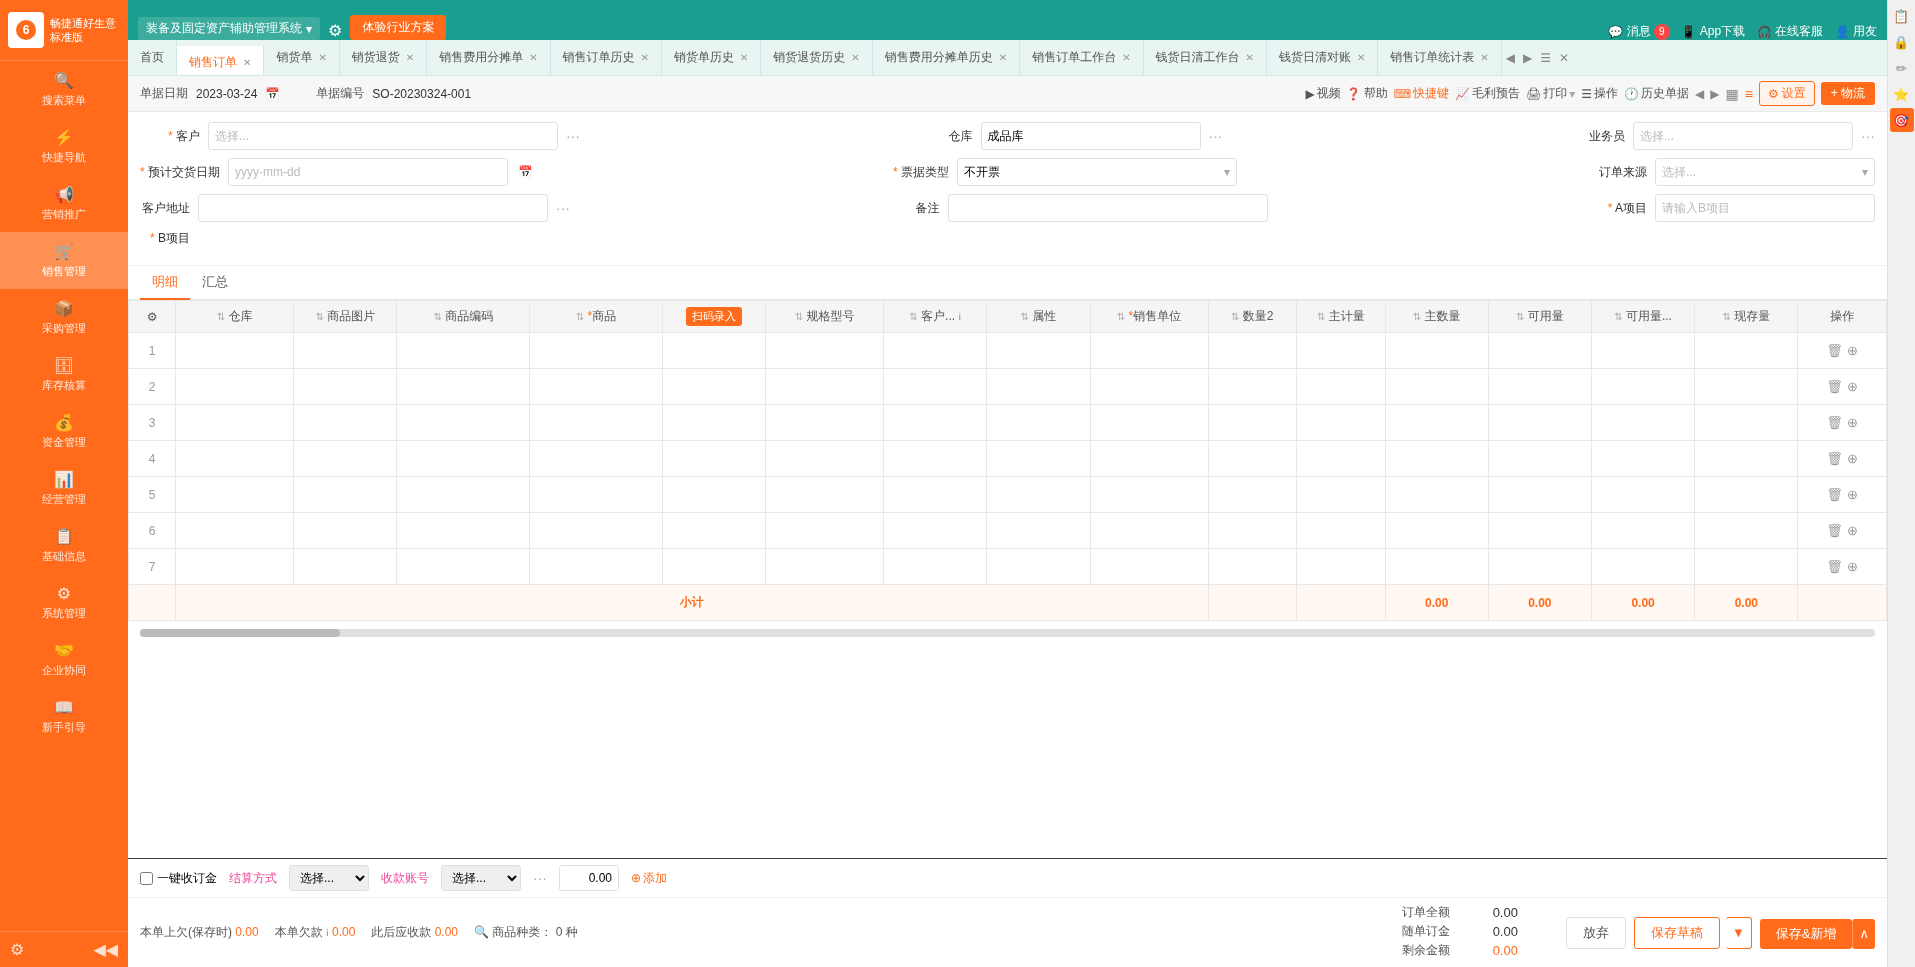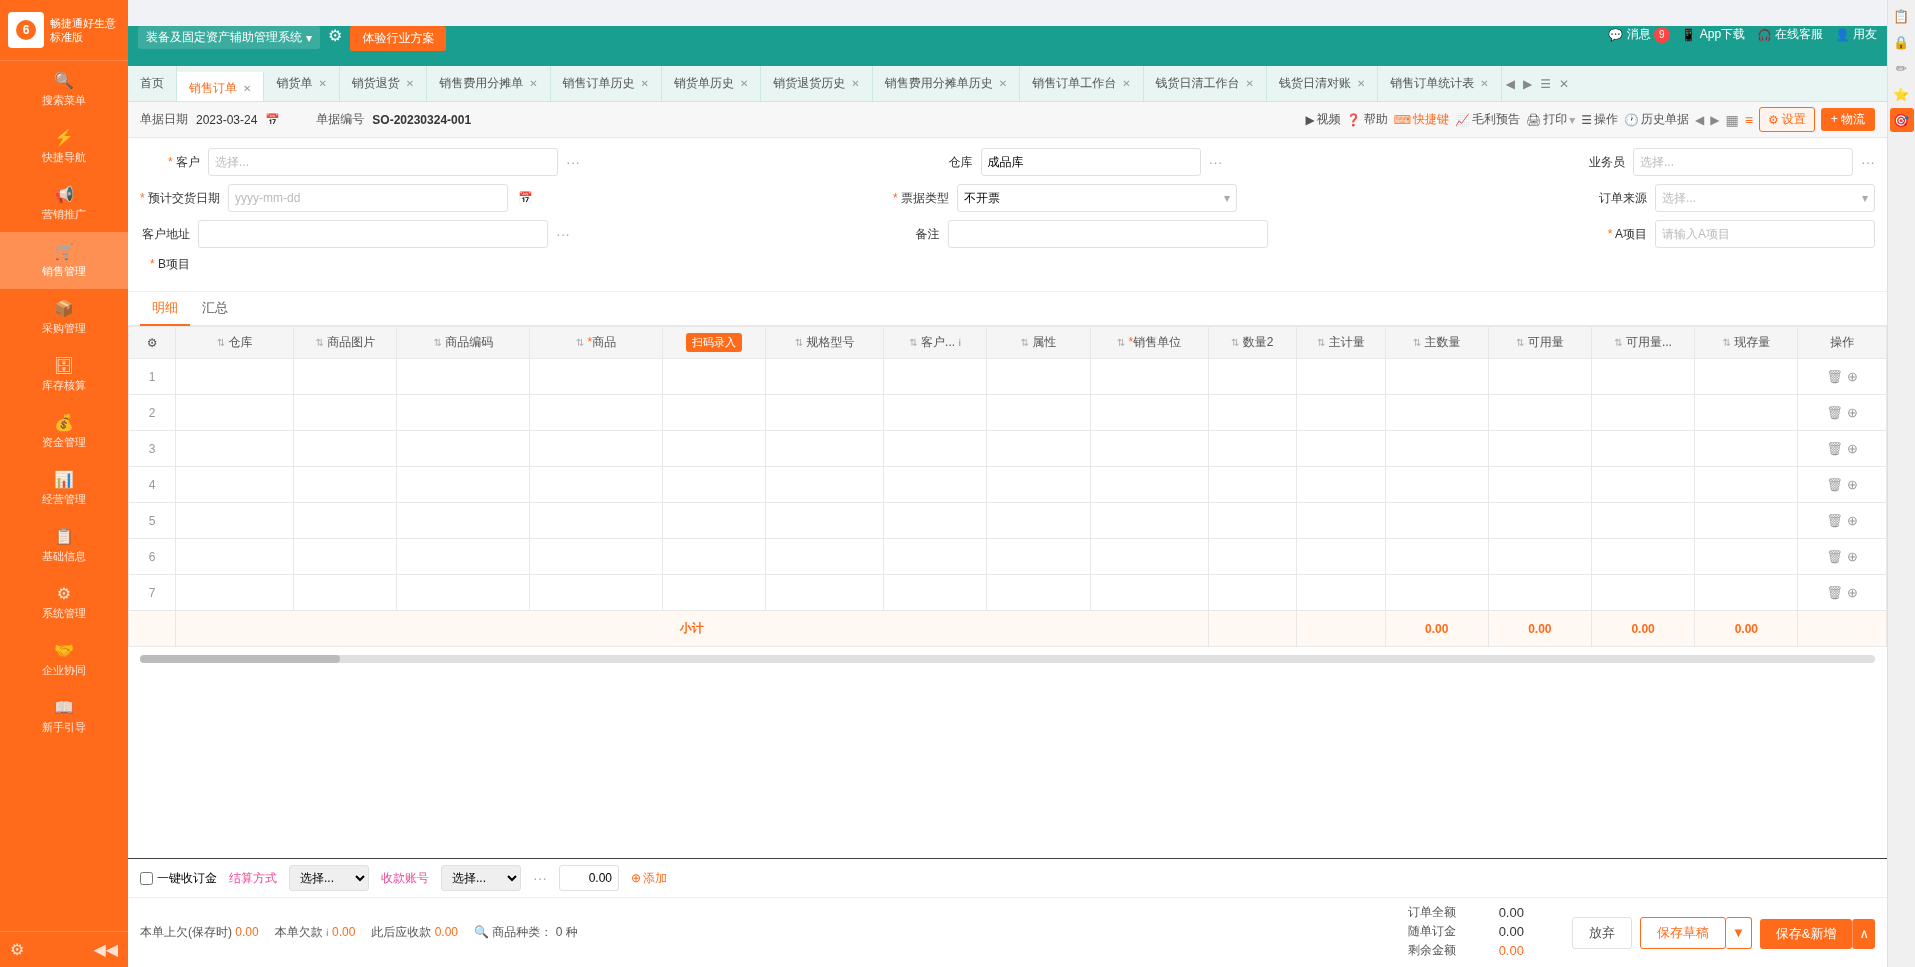--- a/index.html
+++ b/index.html
@@ -55,25 +55,24 @@
     }
 
     
     .main-area { flex: 1; display: flex; flex-direction: column; overflow: hidden; }
 
     
     .topbar {
       height: 40px;
       background: #1a9e8f;
       display: flex;
-      align-items: flex-start;
+      align-items: flex-end;
       padding: 0 10px;
       gap: 8px;
       flex-shrink: 0;
-      margin-top: 26px;
     }
     .topbar-app-name {
       color: white;
       font-size: 12px;
       background: rgba(255,255,255,0.15);
       padding: 3px 8px;
       border-radius: 3px;
       display: flex;
       align-items: center;
       gap: 4px;
@@ -516,21 +515,21 @@
   </div>
 
   <div class="content">
 
     <div class="doc-toolbar">
       <div class="doc-toolbar-left">
         <span style="color:#555;">单据日期</span>
         <span style="color:#333;font-weight:500;">2023-03-24</span>
         <span style="cursor:pointer;color:#888;">📅</span>
         <span style="color:#555;margin-left:28px;">单据编号</span>
-        <span style="color:#333;font-weight:700;">SO-20230324-001</span>
+        <span style="color:#333;font-weight:400;">SO-20230324-001</span>
       </div>
       <div class="doc-toolbar-right">
         <span class="toolbar-btn">
           <span>▶</span>
           <span>视频</span>
         </span>
         <span class="toolbar-btn">
           <span>❓</span>
           <span>帮助</span>
         </span>
@@ -618,21 +617,21 @@
         </div>
         <span class="form-dots">···</span>
         <span style="flex:0.3;"></span>
         <span class="form-label" style="min-width:30px;">备注</span>
         <div class="field-wrapper" style="flex:1;max-width:320px;">
           <span class="placeholder"></span>
         </div>
         <span style="flex:0.3;"></span>
         <span class="form-label required" style="min-width:40px;">A项目</span>
         <div class="field-wrapper" style="flex:1;max-width:220px;">
-          <span class="placeholder">请输入A项目</span>
+          <span class="placeholder">请输入B项目</span>
         </div>
       </div>
 
       <div class="form-row">
         <span class="form-label required" style="min-width:50px;">B项目</span>
       </div>
     </div>
 
     <div class="detail-tabs">
       <div class="detail-tab active">
@@ -914,21 +913,21 @@
             <span class="total-label">随单订金</span>
             <span class="total-val">0.00</span>
           </div>
           <div class="summary-total-row">
             <span class="total-label">剩余金额</span>
             <span class="total-val" style="color:#ff6b1a;">0.00</span>
           </div>
         </div>
         <div class="action-btns">
           <button class="btn-discard">放弃</button>
-          <div style="display:flex;align-items:stretch;">
+          <div style="display:flex;align-items:stretch;gap:6px;">
             <button class="btn-save-draft">保存草稿</button>
             <button class="btn-save-draft" style="border-left:none;padding:6px 6px;">▼</button>
           </div>
           <div style="display:flex;align-items:stretch;">
             <button class="btn-save-new">保存&amp;新增</button>
             <button class="btn-save-new" style="border-left:1px solid rgba(255,255,255,0.3);padding:6px 6px;">∧</button>
           </div>
         </div>
       </div>
     </div>

